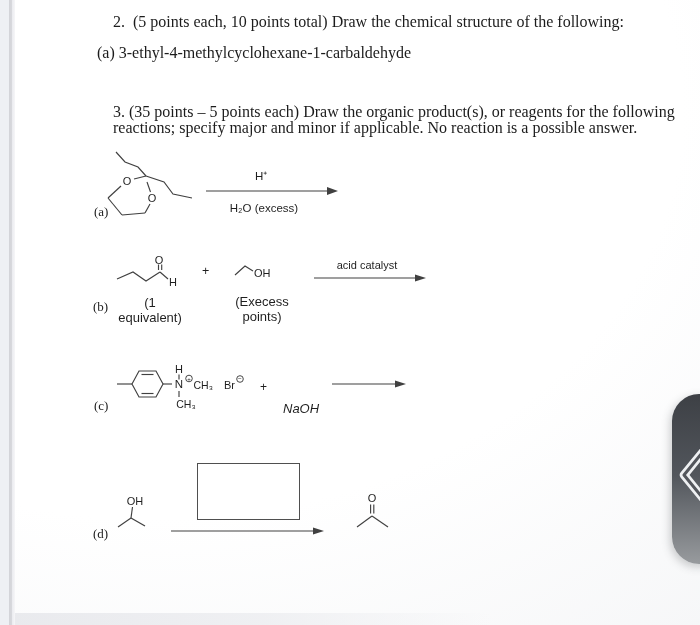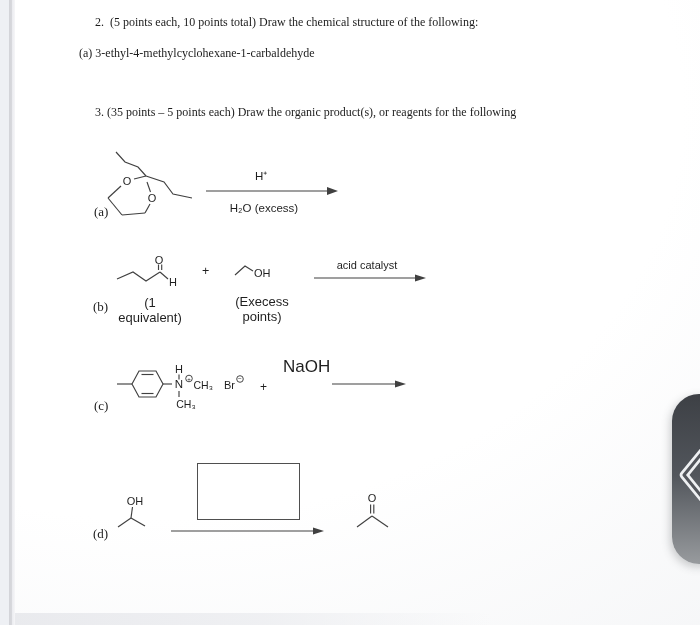--- a/index.html
+++ b/index.html
@@ -10,21 +10,21 @@
   }
   .edge-left{
     position:absolute;left:0;top:0;width:15px;height:625px;
     background:linear-gradient(90deg,#eef0f4 0,#eef0f4 9px,#d2d3d8 9px,#d8d9dd 12px,#eaebef 12px,#f6f6f8 15px);
   }
   .edge-bottom{
     position:absolute;left:15px;bottom:0;height:12px;width:560px;
     background:linear-gradient(90deg,#e6e7eb 0%,#edeef1 45%,rgba(250,250,251,0) 85%);
     opacity:.85;
   }
-  .serif-line{position:absolute;font-size:12px;line-height:16px;white-space:pre;}
+  .serif-line{position:absolute;font-size:16px;line-height:16px;white-space:pre;margin-left:18px;}
   .chem-label{position:absolute;font-family:"Liberation Sans",sans-serif;font-size:13px;color:#1f1f1f;text-align:center;}
   .item-label{position:absolute;font-size:13px;}
   svg text{font-family:"Liberation Sans",sans-serif;fill:#1f1f1f;}
   svg .bond{stroke:#404040;stroke-width:1.15;fill:none;}
   svg .head{fill:#404040;stroke:none;}
   .answer-box{position:absolute;left:197px;top:463px;width:101px;height:55px;border:1.3px solid #4f4f4f;background:transparent;}
   .nav-btn{
     position:absolute;left:672px;top:394px;width:58px;height:170px;border-radius:27px;
     background:linear-gradient(180deg,#3d4045 0%,#52565c 48%,#989b9e 100%);
     box-shadow:-2px 3px 8px rgba(60,62,66,0.25);
@@ -33,20 +33,21 @@
 </head>
 <body>
 
 <div id="screen">
   <div class="edge-left"></div>
   <div class="edge-bottom"></div>
 
   <div class="serif-line" style="left:95px;top:14px;">2.  (5 points each, 10 points total) Draw the chemical structure of the following:</div>
   <div class="serif-line" style="left:79px;top:45px;">(a) 3-ethyl-4-methylcyclohexane-1-carbaldehyde</div>
   <div class="serif-line" style="left:95px;top:104px;">3. (35 points – 5 points each) Draw the organic product(s), or reagents for the following</div>
+  <div class="serif-line" style="left:95px;top:120px;">reactions; specify major and minor if applicable. No reaction is a possible answer.</div>
 
   <svg style="position:absolute;left:95px;top:146px;" width="105" height="80" viewBox="0 0 105 80">
 
     <line class="bond" x1="51" y1="30" x2="39" y2="33"></line>
     <line class="bond" x1="26" y1="40" x2="13" y2="52"></line>
     <line class="bond" x1="13" y1="52" x2="27" y2="69"></line>
     <line class="bond" x1="27" y1="69" x2="50" y2="67"></line>
     <line class="bond" x1="50" y1="67" x2="55" y2="58"></line>
     <line class="bond" x1="55.5" y1="46" x2="52" y2="36"></line>
 
@@ -99,21 +100,21 @@
     <circle cx="77" cy="20.5" r="3.3" fill="#ffffff" stroke="#333333" stroke-width="0.9"></circle>
     <text x="77" y="23" font-size="6" text-anchor="middle">+</text>
     <text x="81.5" y="31" font-size="10.5" text-anchor="start">CH₃</text>
     <line class="bond" x1="67" y1="33" x2="67" y2="39"></line>
     <text x="74" y="50" font-size="10.5" text-anchor="middle">CH₃</text>
     <text x="112" y="31" font-size="11" text-anchor="start">Br</text>
     <circle cx="128" cy="21" r="3.3" fill="#ffffff" stroke="#333333" stroke-width="0.9"></circle>
     <text x="128" y="23.4" font-size="6.5" text-anchor="middle">−</text>
   </svg>
   <div class="chem-label" style="left:260px;top:380px;font-size:12px;">+</div>
-  <div class="chem-label" style="left:283px;top:357px;font-size:17px;">NaOH</div>
+  <div class="chem-label" style="left:283px;top:401px;font-size:13px;font-style:italic;">NaOH</div>
   <svg style="position:absolute;left:330px;top:375px;" width="80" height="18" viewBox="0 0 80 18">
     <line class="bond" x1="2" y1="9" x2="65" y2="9"></line>
     <polygon class="head" points="65,5.5 76,9 65,12.5"></polygon>
   </svg>
   <div class="item-label" style="left:94px;top:398px;">(c)</div>
 
   <svg style="position:absolute;left:112px;top:492px;" width="44" height="40" viewBox="0 0 44 40">
     <text x="23" y="13" font-size="11" text-anchor="middle">OH</text>
     <line class="bond" x1="20.5" y1="15" x2="19" y2="26"></line>
     <line class="bond" x1="19" y1="26" x2="6" y2="35"></line>

